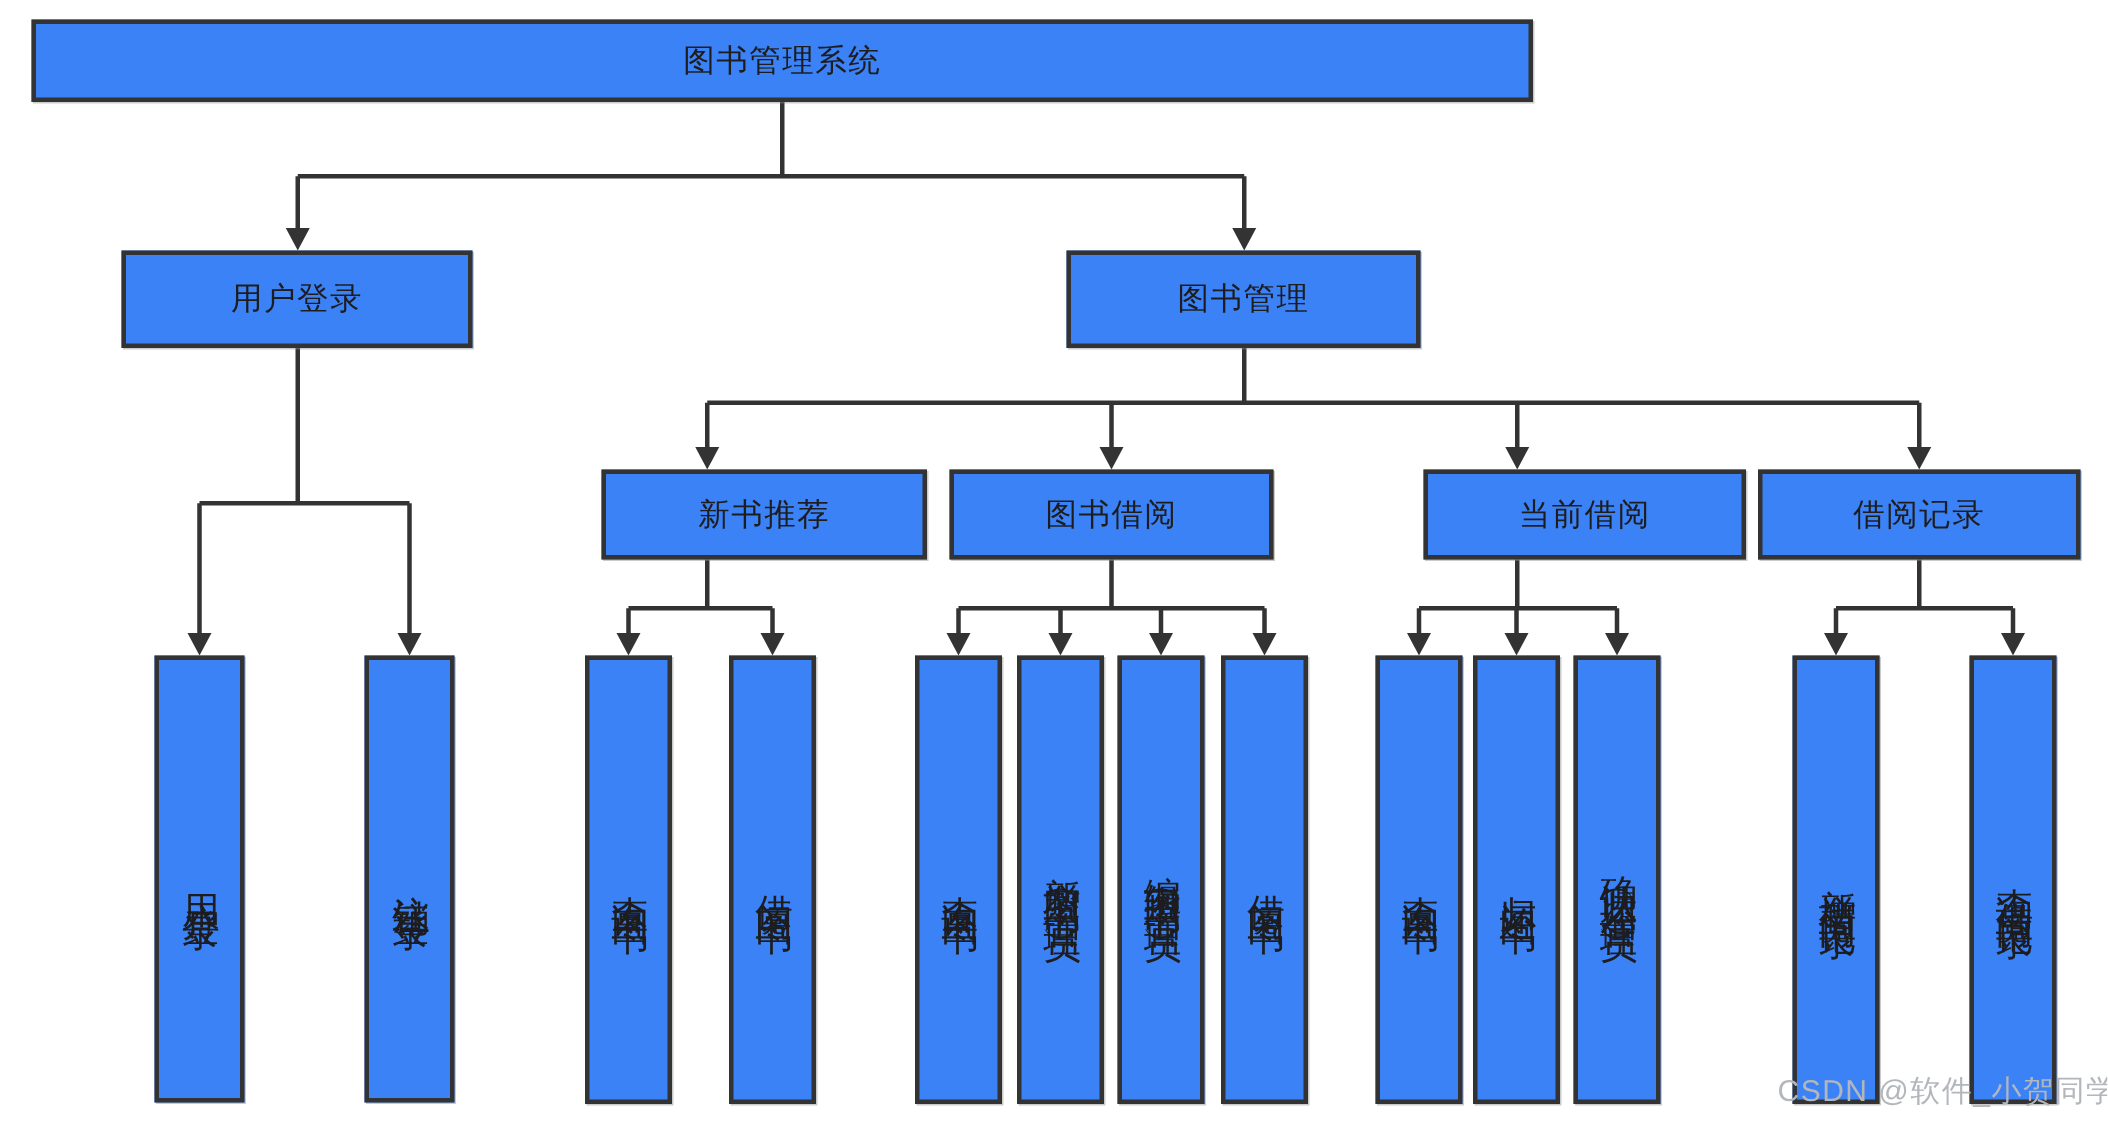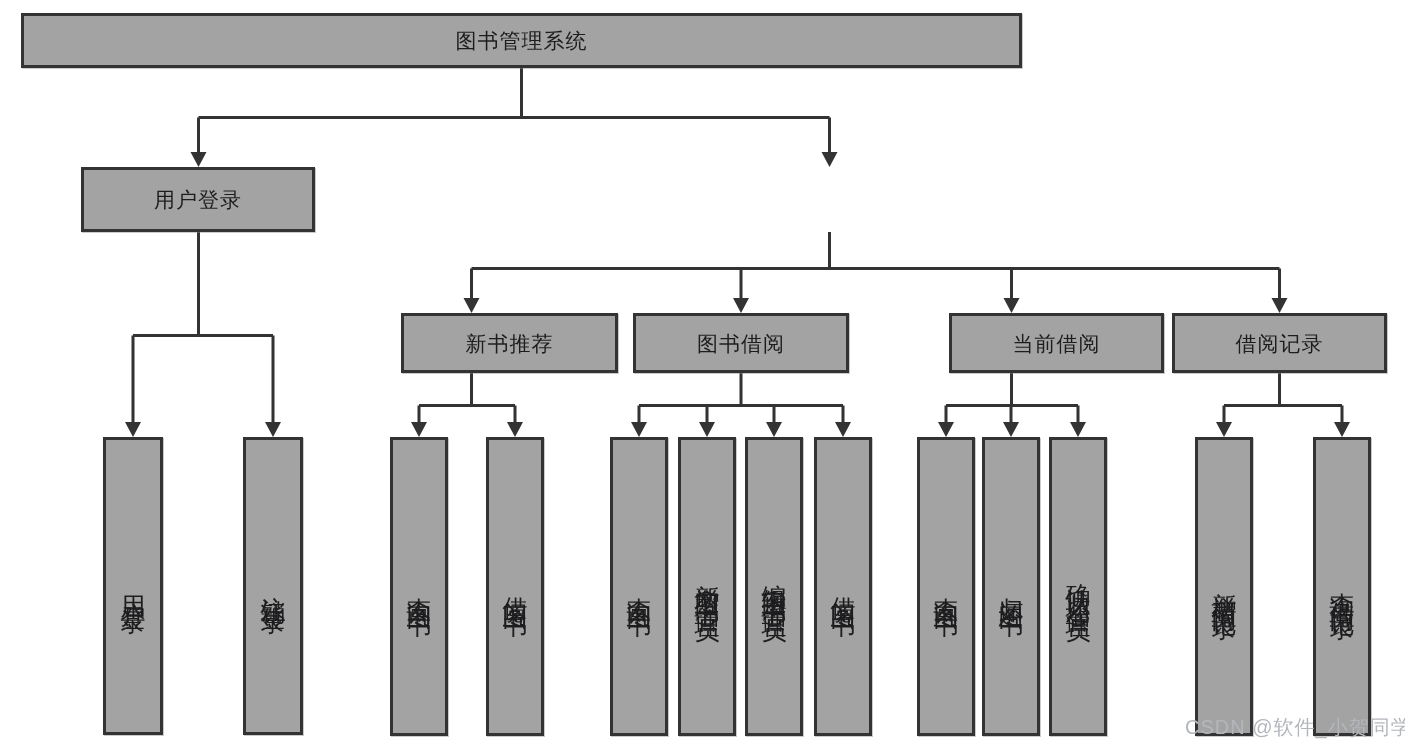--- a/index.html
+++ b/index.html
@@ -16,21 +16,21 @@
     overflow: hidden;
   }
   #connectors {
     position: absolute;
     left: 0; top: 0;
     width: 1405px; height: 747px;
   }
   .box {
     position: absolute;
     box-sizing: border-box;
-    background: #a3a3a3;
+    background: #3b82f6;
     border: 3px solid #333333;
     display: flex;
     align-items: center;
     justify-content: center;
     box-shadow: 1px 1px 0 rgba(140,140,140,0.45);
   }
   .hlabel {
     font-size: 21px;
     color: #1d1d1f;
     letter-spacing: 1px;
@@ -99,20 +99,23 @@
     <polygon class="arrow" points="1334,422 1350,422 1342,437"></polygon>
   </svg>
 
   <div class="box" style="left:21px; top:13px; width:1001px; height:55px;">
     <span class="hlabel">图书管理系统</span>
   </div>
 
   <div class="box" style="left:81px; top:167px; width:234px; height:65px;">
     <span class="hlabel">用户登录</span>
   </div>
+  <div class="box" style="left:711px; top:167px; width:236px; height:65px;">
+    <span class="hlabel">图书管理</span>
+  </div>
 
   <div class="box" style="left:363px; top:313px; width:217px; height:60px;margin-left:38px;">
     <span class="hlabel">新书推荐</span>
   </div>
   <div class="box" style="left:633px; top:313px; width:216px; height:60px;">
     <span class="hlabel">图书借阅</span>
   </div>
   <div class="box" style="left:904px; top:313px; width:215px; height:60px;margin-left:45px;">
     <span class="hlabel">当前借阅</span>
   </div>

